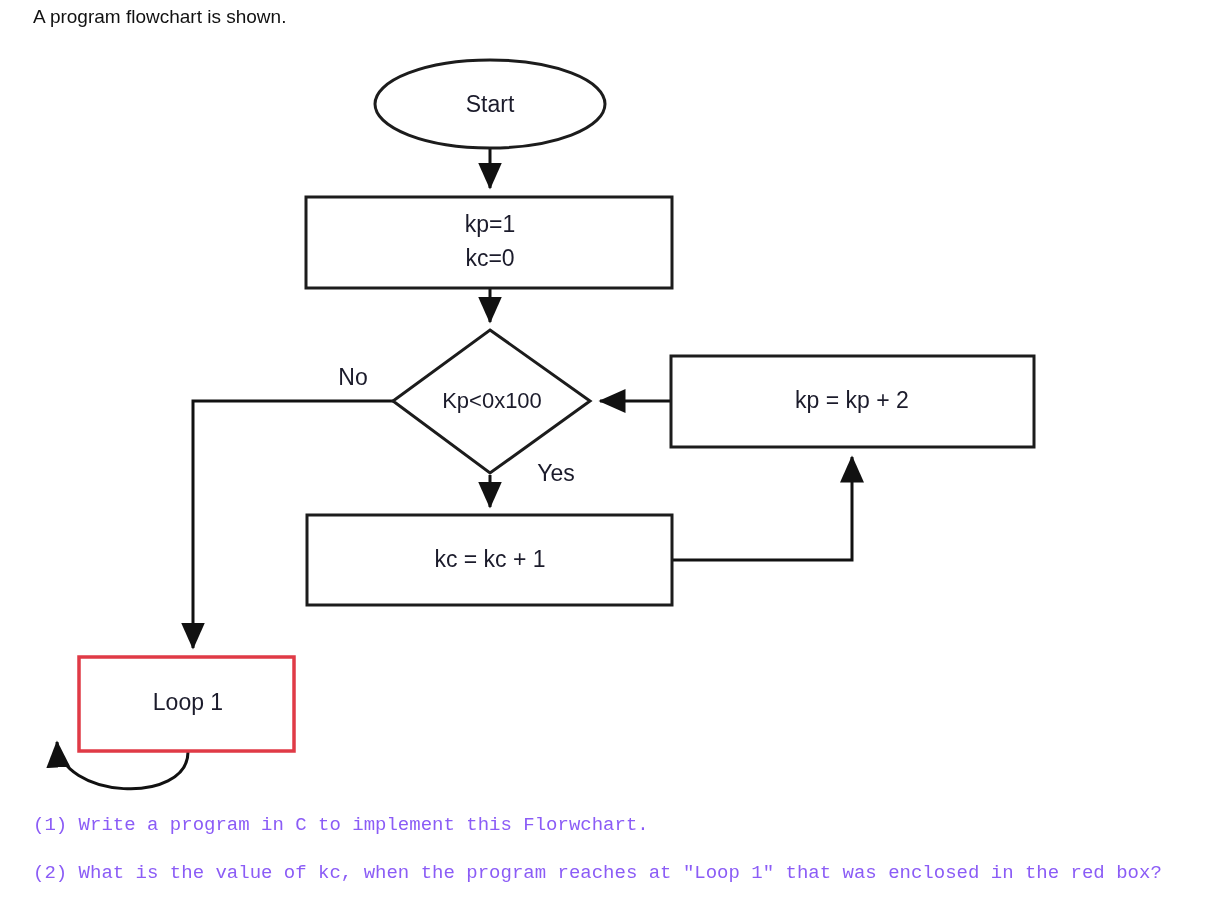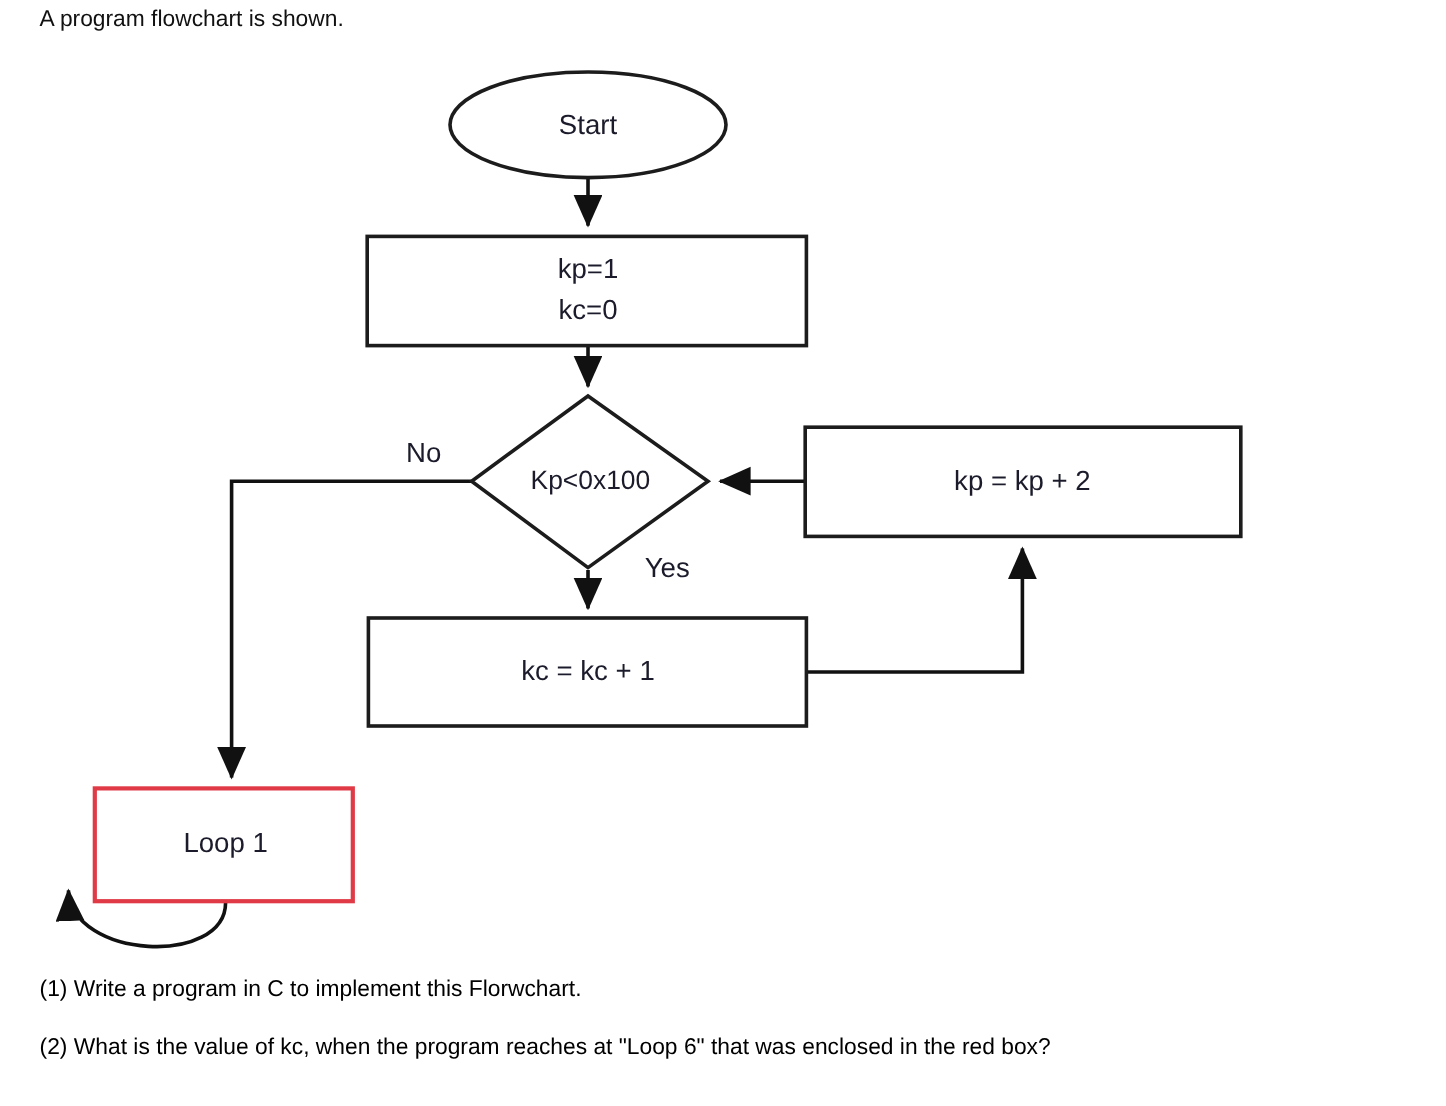--- a/index.html
+++ b/index.html
@@ -68,23 +68,24 @@
   }
   .questions {
     position: absolute;
     left: 33px;
     top: 812px;
     width: 1160px;
   }
   .question-line {
     font-size: 19px;
     line-height: 26px;
-    color: #000000;
+    color: #8b5cf6;
     margin-bottom: 22px;
     white-space: nowrap;
+    font-family: Liberation Mono, monospace;
   }
 </style>
 </head>
 <body>
 
 <div class="intro-text">A program flowchart is shown.</div>
 
 <div class="diagram-wrap">
   <svg width="1205" height="810" viewBox="0 0 1205 810" xmlns="http://www.w3.org/2000/svg">
     <defs>
@@ -153,14 +154,14 @@
 
     <g>
       <rect class="node-outline red" x="79" y="657" width="215" height="94"></rect>
       <text class="shape-label" x="188" y="704">Loop 1</text>
     </g>
   </svg>
 </div>
 
 <div class="questions">
   <div class="question-line">(1)  Write a program in C to implement this Florwchart.</div>
-  <div class="question-line">(2) What is the value of kc, when the program reaches at "Loop 6" that was enclosed in the red box?</div>
+  <div class="question-line">(2) What is the value of kc, when the program reaches at "Loop 1" that was enclosed in the red box?</div>
 </div>
 
 </body></html>

